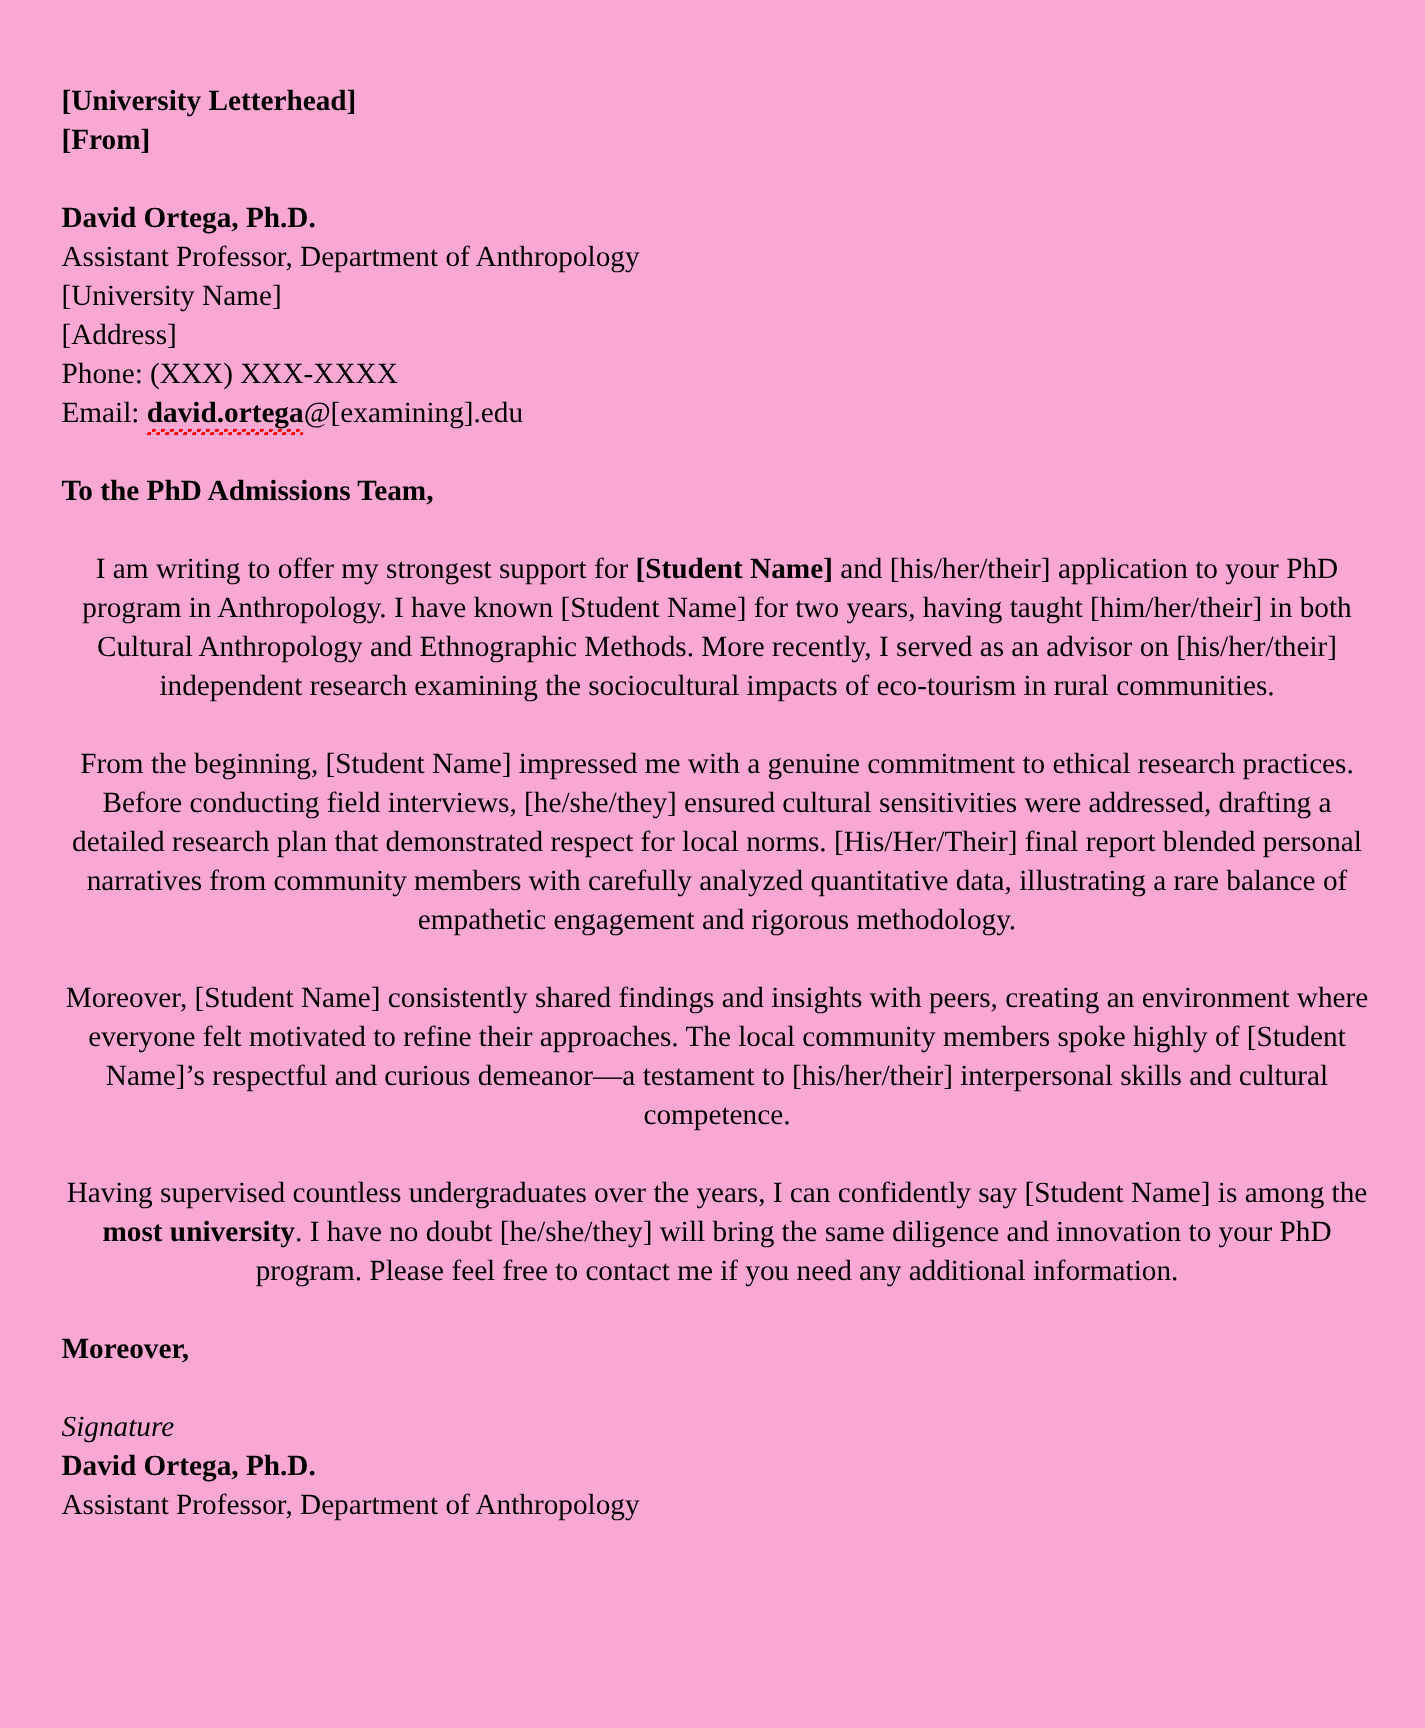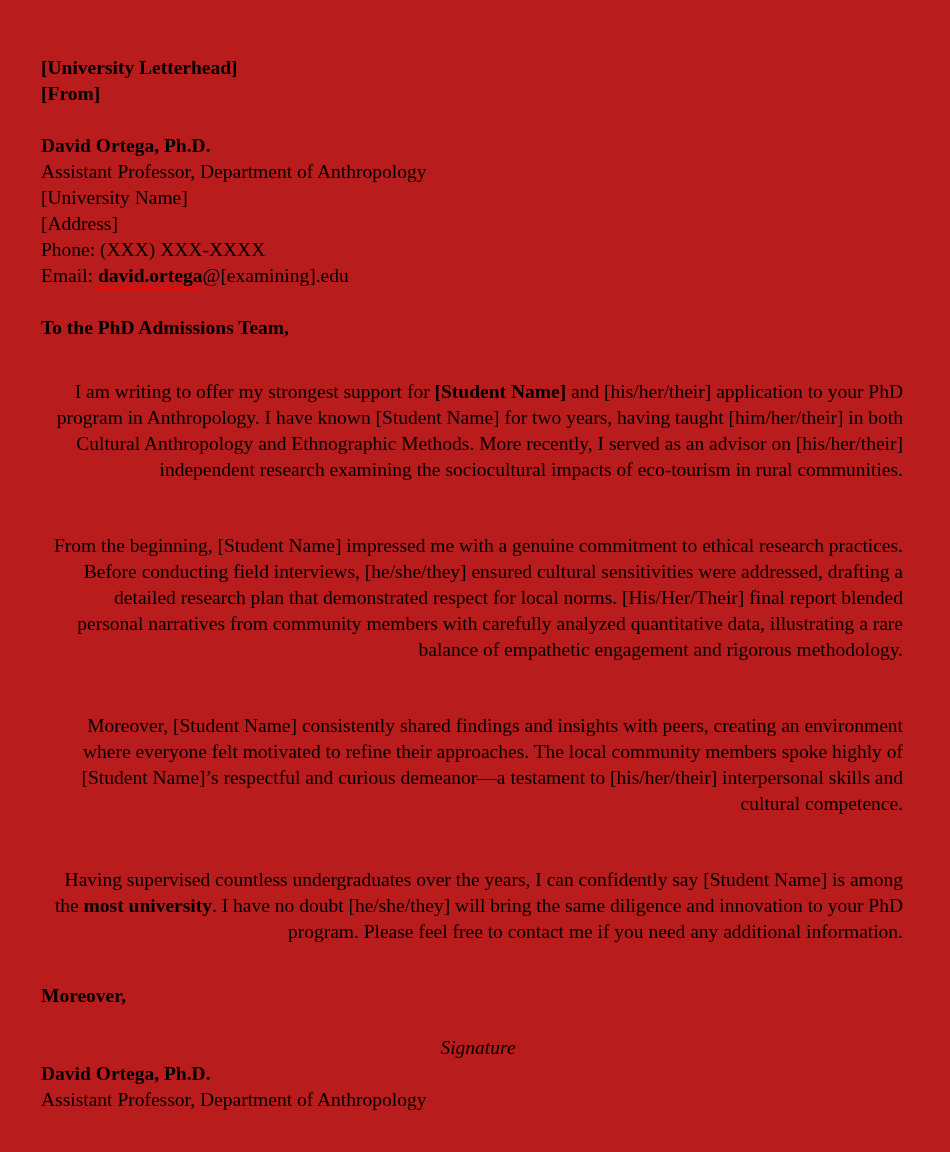--- a/index.html
+++ b/index.html
@@ -12,43 +12,43 @@
     height: 1152px;
     overflow: hidden;
     font-family: "Liberation Serif", "DejaVu Serif", serif;
     color: #000000;
     -webkit-font-smoothing: antialiased;
   }
   .page {
     position: relative;
     width: 950px;
     height: 1152px;
-    background: #b91c1c;
+    background: #f9a8d4;
     box-sizing: border-box;
     padding: 55px 35px 0 41px;
   }
   .doc {
     font-size: 19.5px;
     line-height: 26px;
   }
   .block {
     margin: 0;
   }
   .line {
     white-space: pre-wrap;
   }
   .b { font-weight: bold; }
-  .i { font-style: italic; text-align: center; }
+  .i { font-style: italic; }
 
   
   .gap-1 { height: 26px; }
 
   .para {
-    margin: 12px;
-    text-align: right;
+    margin: 0;
+    text-align: center;
     max-width: 878px;
   }
 
   
   .misspell {
     position: relative;
     display: inline-block;
     text-decoration: none;
     font-weight: bold;
   }

